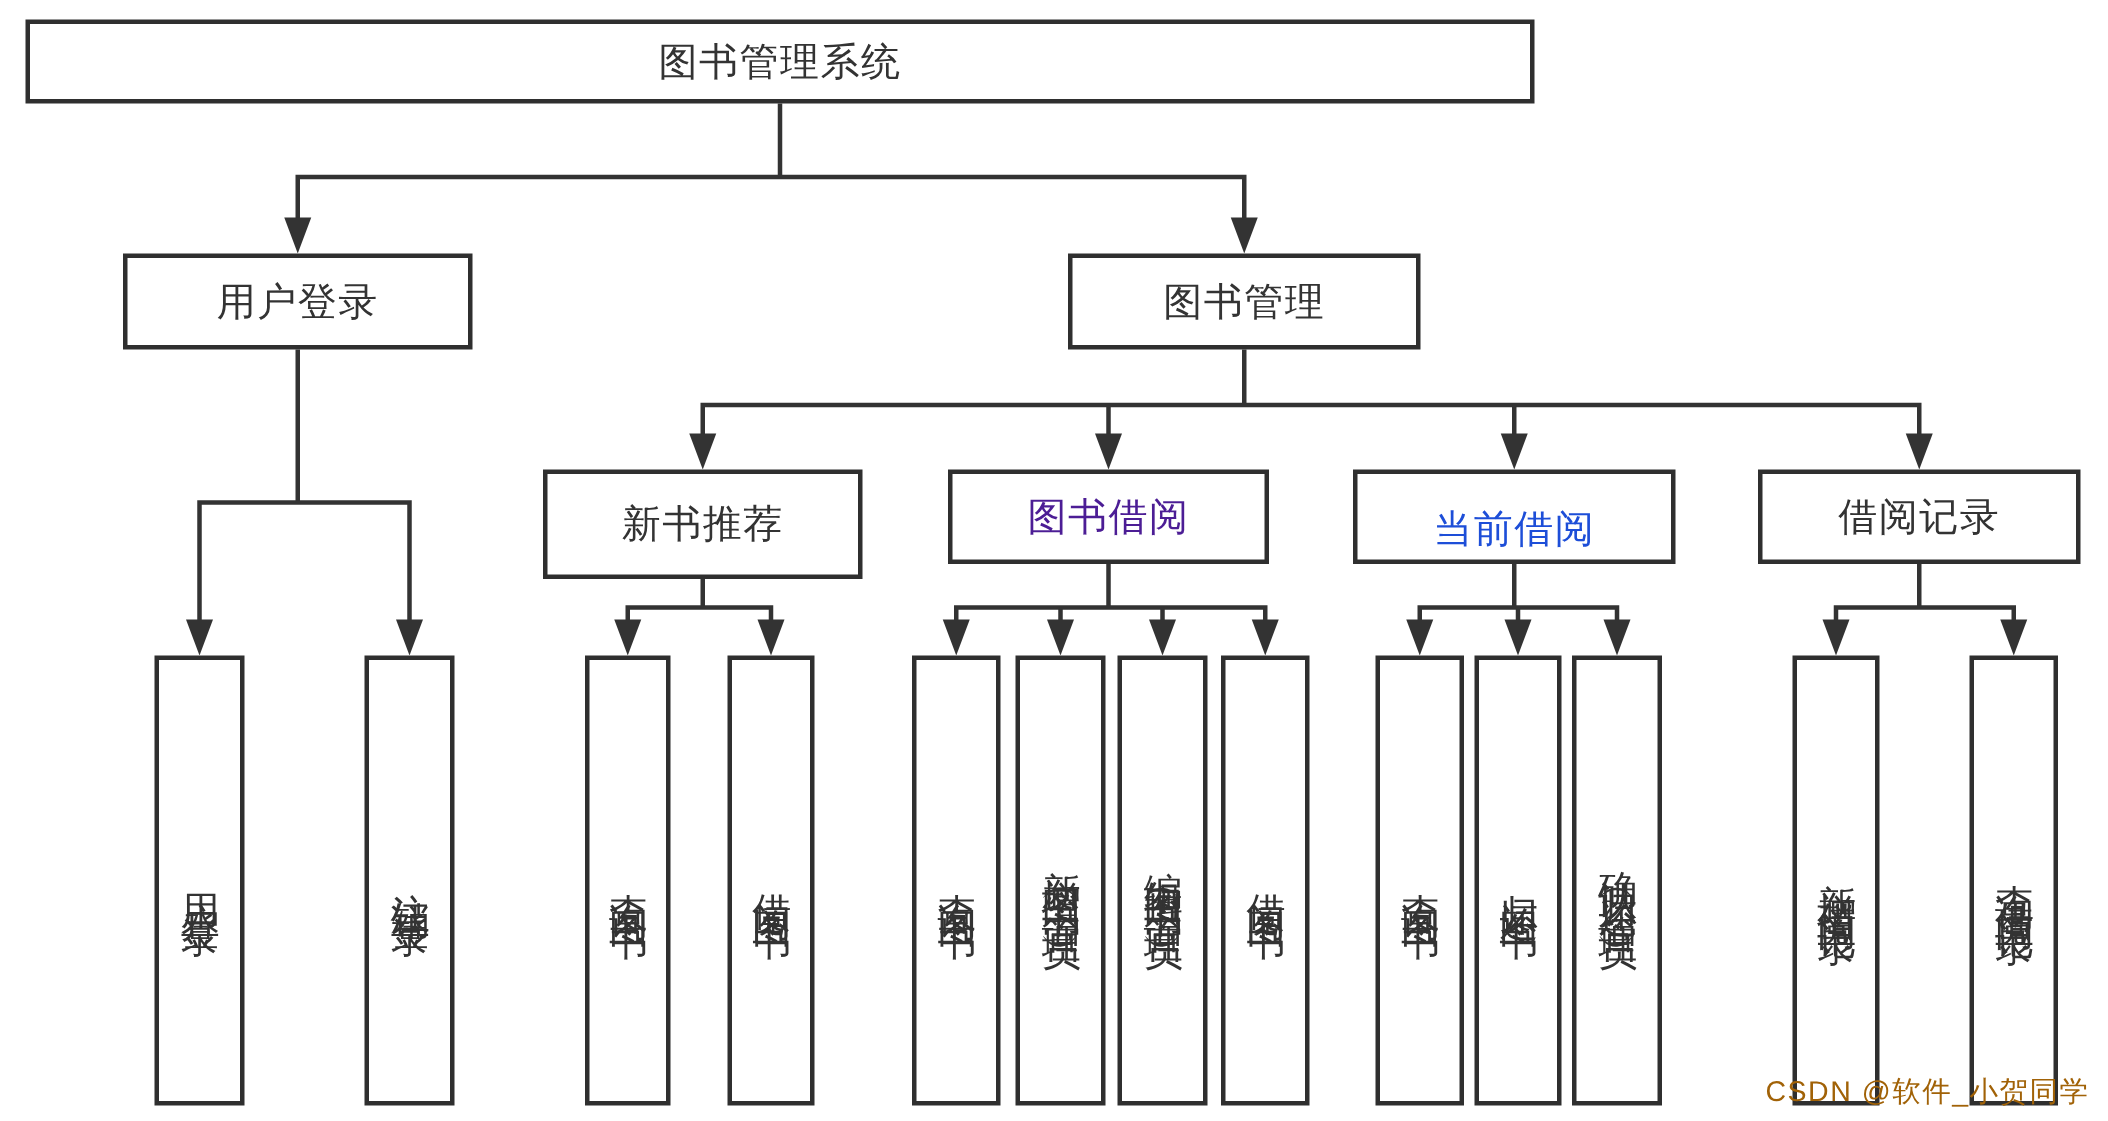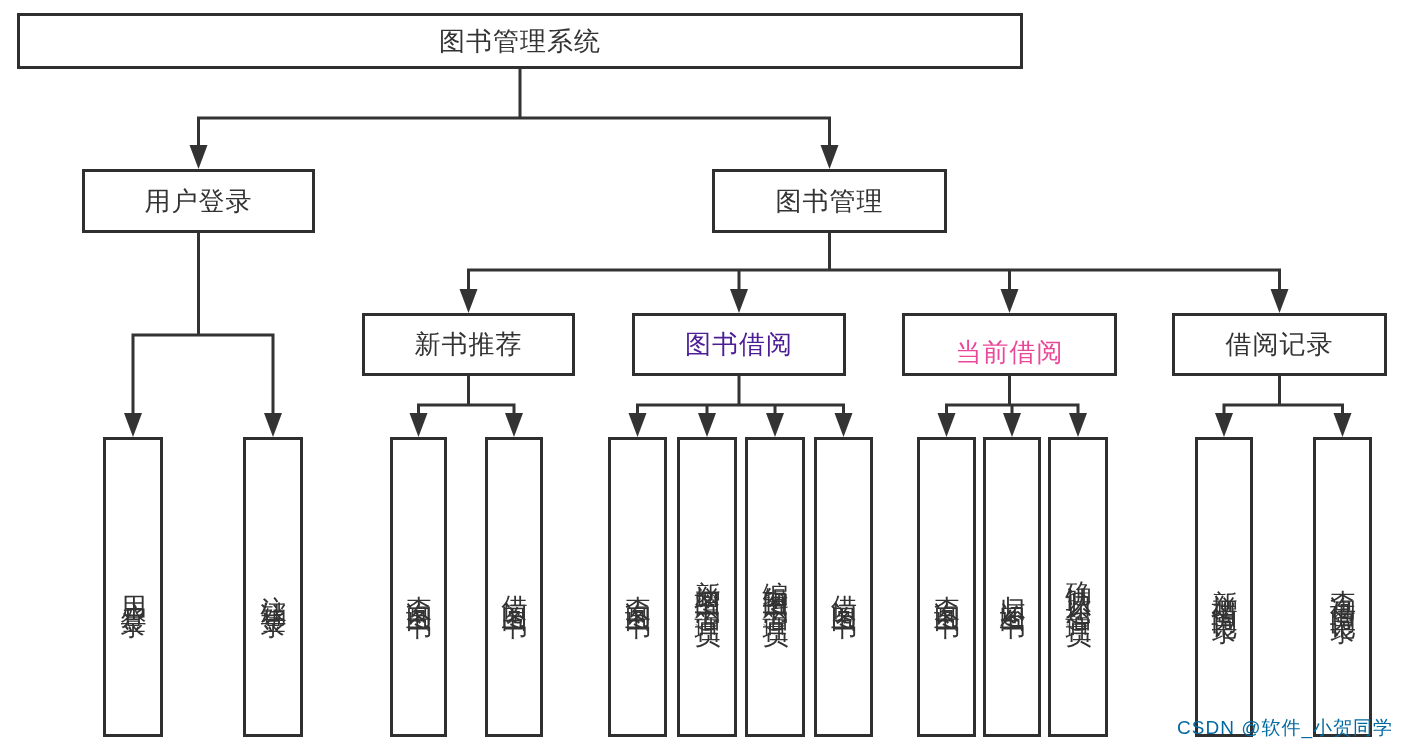--- a/index.html
+++ b/index.html
@@ -104,28 +104,28 @@
   <div id="nodes">
       <div class="node" style="left: 17px; top: 13px; width: 1006px; height: 56px; border-color: rgb(47, 47, 47);">
         <span class="label" style="color: rgb(51, 51, 51);">图书管理系统</span>
       </div>
       <div class="node" style="left: 82px; top: 169px; width: 233px; height: 64px; border-color: rgb(47, 47, 47);">
         <span class="label" style="color: rgb(51, 51, 51);">用户登录</span>
       </div>
       <div class="node" style="left: 712px; top: 169px; width: 235px; height: 64px; border-color: rgb(47, 47, 47);">
         <span class="label" style="color: rgb(51, 51, 51); text-align: right;">图书管理</span>
       </div>
-      <div class="node" style="left: 362px; top: 313px; width: 213px; height: 63px; border-color: rgb(47, 47, 47);">
+      <div class="node" style="left: 362px; top: 313px; width: 213px; height: 73px; border-color: rgb(47, 47, 47);">
         <span class="label" style="color: rgb(51, 51, 51);">新书推荐</span>
       </div>
       <div class="node" style="left: 632px; top: 313px; width: 214px; height: 63px; border-color: rgb(47, 47, 47);">
         <span class="label" style="color: #4c1d95;">图书借阅</span>
       </div>
       <div class="node" style="left: 902px; top: 313px; width: 215px; height: 63px; border-color: rgb(47, 47, 47);">
-        <span class="label" style="color: #ec4899; margin-top: 16px;">当前借阅</span>
+        <span class="label" style="color: #1d4ed8; margin-top: 16px;">当前借阅</span>
       </div>
       <div class="node" style="left: 1172px; top: 313px; width: 215px; height: 63px; border-color: rgb(47, 47, 47);">
         <span class="label" style="color: rgb(51, 51, 51);">借阅记录</span>
       </div>
       <div class="node vertical" style="left: 103px; top: 437px; width: 60px; height: 300px; border-color: rgb(47, 47, 47);">
         <span class="label" style="color: rgb(51, 51, 51);">用户登录</span>
       </div>
       <div class="node vertical" style="left: 243px; top: 437px; width: 60px; height: 300px; border-color: rgb(47, 47, 47);">
         <span class="label" style="color: rgb(51, 51, 51);">注销登录</span>
       </div>
@@ -156,14 +156,14 @@
       <div class="node vertical" style="left: 1048px; top: 437px; width: 60px; height: 300px; border-color: rgb(47, 47, 47);">
         <span class="label" style="color: rgb(51, 51, 51);">确认归还（管理员）</span>
       </div>
       <div class="node vertical" style="left: 1195px; top: 437px; width: 58px; height: 300px; border-color: rgb(47, 47, 47);">
         <span class="label" style="color: rgb(51, 51, 51);">新增借阅记录</span>
       </div>
       <div class="node vertical" style="left: 1313px; top: 437px; width: 59px; height: 300px; border-color: rgb(47, 47, 47);">
         <span class="label" style="color: rgb(51, 51, 51);">查询借阅记录</span>
       </div>
     </div>
-  <div id="watermark" style="color: #0369a1; text-align: center;">CSDN @软件_小贺同学</div>
+  <div id="watermark" style="color: #a16207; text-align: center;">CSDN @软件_小贺同学</div>
 </div>
 
 </body></html>

